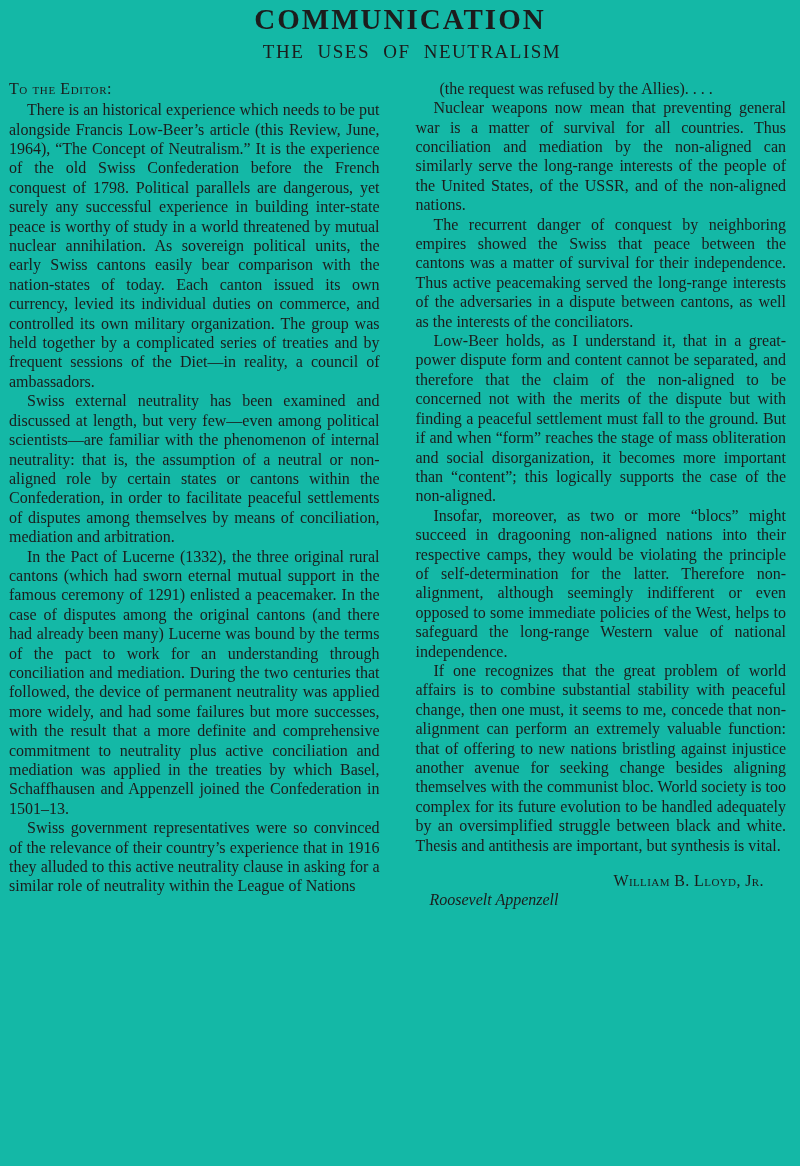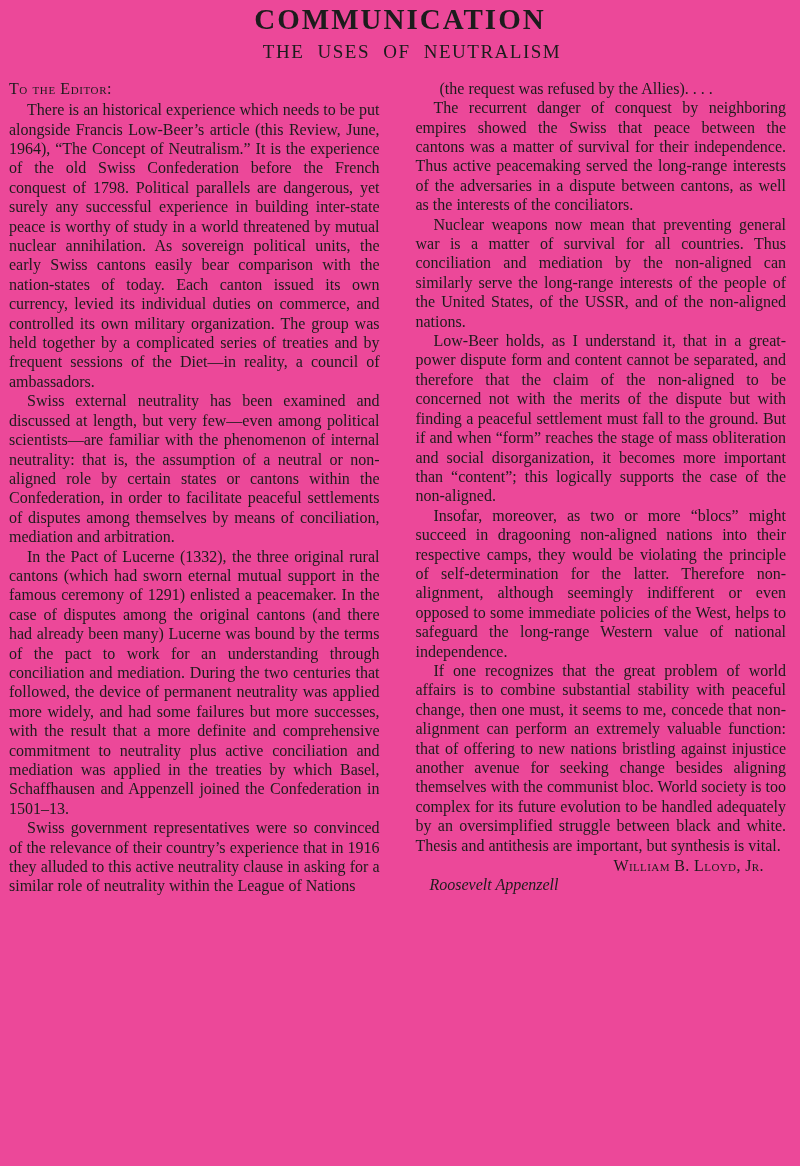--- a/index.html
+++ b/index.html
@@ -5,21 +5,21 @@
   html, body {
     margin: 0;
     padding: 0;
     background: #e9e9e9;
   }
   .page {
     position: relative;
     width: 800px;
     height: 1166px;
     margin: 0 auto;
-    background: #ec4899;
+    background: #14b8a6;
     color: #1c1c1c;
     font-family: "Liberation Serif", serif;
     overflow: hidden;
     box-sizing: border-box;
     padding-top: 4px;
   }
   .title {
     margin: 0;
     text-align: center;
     font-size: 29px;
@@ -62,21 +62,21 @@
   p.no-indent {
     text-indent: 0;
     margin-left: 24px;
   }
   p.signature {
     text-indent: 0;
     text-align: right;
     font-variant: small-caps;
     letter-spacing: 0.4px;
     padding-right: 22px;
-    margin-top: 1px;
+    margin-top: 16px;
   }
   p.affiliation {
     text-indent: 14px;
     text-align: left;
     font-style: italic;
   }
   .footer {
     position: absolute;
     bottom: 20px;
     left: 0;
@@ -100,22 +100,22 @@
     <div class="col">
       <p class="salutation">To the Editor:</p>
       <p class="para">There is an historical experience which needs to be put alongside Francis Low-Beer’s article (this Review, June, 1964), “The Concept of Neutralism.” It is the experience of the old Swiss Confederation before the French conquest of 1798. Political parallels are dangerous, yet surely any successful experience in building inter-state peace is worthy of study in a world threatened by mutual nuclear annihilation. As sovereign political units, the early Swiss cantons easily bear comparison with the nation-states of today. Each canton issued its own currency, levied its individual duties on commerce, and controlled its own military organization. The group was held together by a complicated series of treaties and by frequent sessions of the Diet—in reality, a council of ambassadors.</p>
       <p class="para">Swiss external neutrality has been examined and discussed at length, but very few—even among political scientists—are familiar with the phenomenon of internal neutrality: that is, the assumption of a neutral or non-aligned role by certain states or cantons within the Confederation, in order to facilitate peaceful settlements of disputes among themselves by means of conciliation, mediation and arbitration.</p>
       <p class="para">In the Pact of Lucerne (1332), the three original rural cantons (which had sworn eternal mutual support in the famous ceremony of 1291) enlisted a peacemaker. In the case of disputes among the original cantons (and there had already been many) Lucerne was bound by the terms of the pact to work for an understanding through conciliation and mediation. During the two centuries that followed, the device of permanent neutrality was applied more widely, and had some failures but more successes, with the result that a more definite and comprehensive commitment to neutrality plus active conciliation and mediation was applied in the treaties by which Basel, Schaffhausen and Appenzell joined the Confederation in 1501–13.</p>
       <p class="para">Swiss government representatives were so convinced of the relevance of their country’s experience that in 1916 they alluded to this active neutrality clause in asking for a similar role of neutrality within the League of Nations</p>
     </div>
 
     <div class="col">
       <p class="para no-indent">(the request was refused by the Allies). . . .</p>
+      <p class="para">Nuclear weapons now mean that preventing general war is a matter of survival for all countries. Thus conciliation and mediation by the non-aligned can similarly serve the long-range interests of the people of the United States, of the USSR, and of the non-aligned nations.</p>
       <p class="para">The recurrent danger of conquest by neighboring empires showed the Swiss that peace between the cantons was a matter of survival for their independence. Thus active peacemaking served the long-range interests of the adversaries in a dispute between cantons, as well as the interests of the conciliators.</p>
-      <p class="para">Nuclear weapons now mean that preventing general war is a matter of survival for all countries. Thus conciliation and mediation by the non-aligned can similarly serve the long-range interests of the people of the United States, of the USSR, and of the non-aligned nations.</p>
       <p class="para">Low-Beer holds, as I understand it, that in a great-power dispute form and content cannot be separated, and therefore that the claim of the non-aligned to be concerned not with the merits of the dispute but with finding a peaceful settlement must fall to the ground. But if and when “form” reaches the stage of mass obliteration and social disorganization, it becomes more important than “content”; this logically supports the case of the non-aligned.</p>
       <p class="para">Insofar, moreover, as two or more “blocs” might succeed in dragooning non-aligned nations into their respective camps, they would be violating the principle of self-determination for the latter. Therefore non-alignment, although seemingly indifferent or even opposed to some immediate policies of the West, helps to safeguard the long-range Western value of national independence.</p>
       <p class="para">If one recognizes that the great problem of world affairs is to combine substantial stability with peaceful change, then one must, it seems to me, concede that non-alignment can perform an extremely valuable function: that of offering to new nations bristling against injustice another avenue for seeking change besides aligning themselves with the communist bloc. World society is too complex for its future evolution to be handled adequately by an oversimplified struggle between black and white. Thesis and antithesis are important, but synthesis is vital.</p>
       <p class="signature">William B. Lloyd, Jr.</p>
       <p class="affiliation">Roosevelt Appenzell</p>
     </div>
 
   </div>
 
   <div class="footer">119</div>

